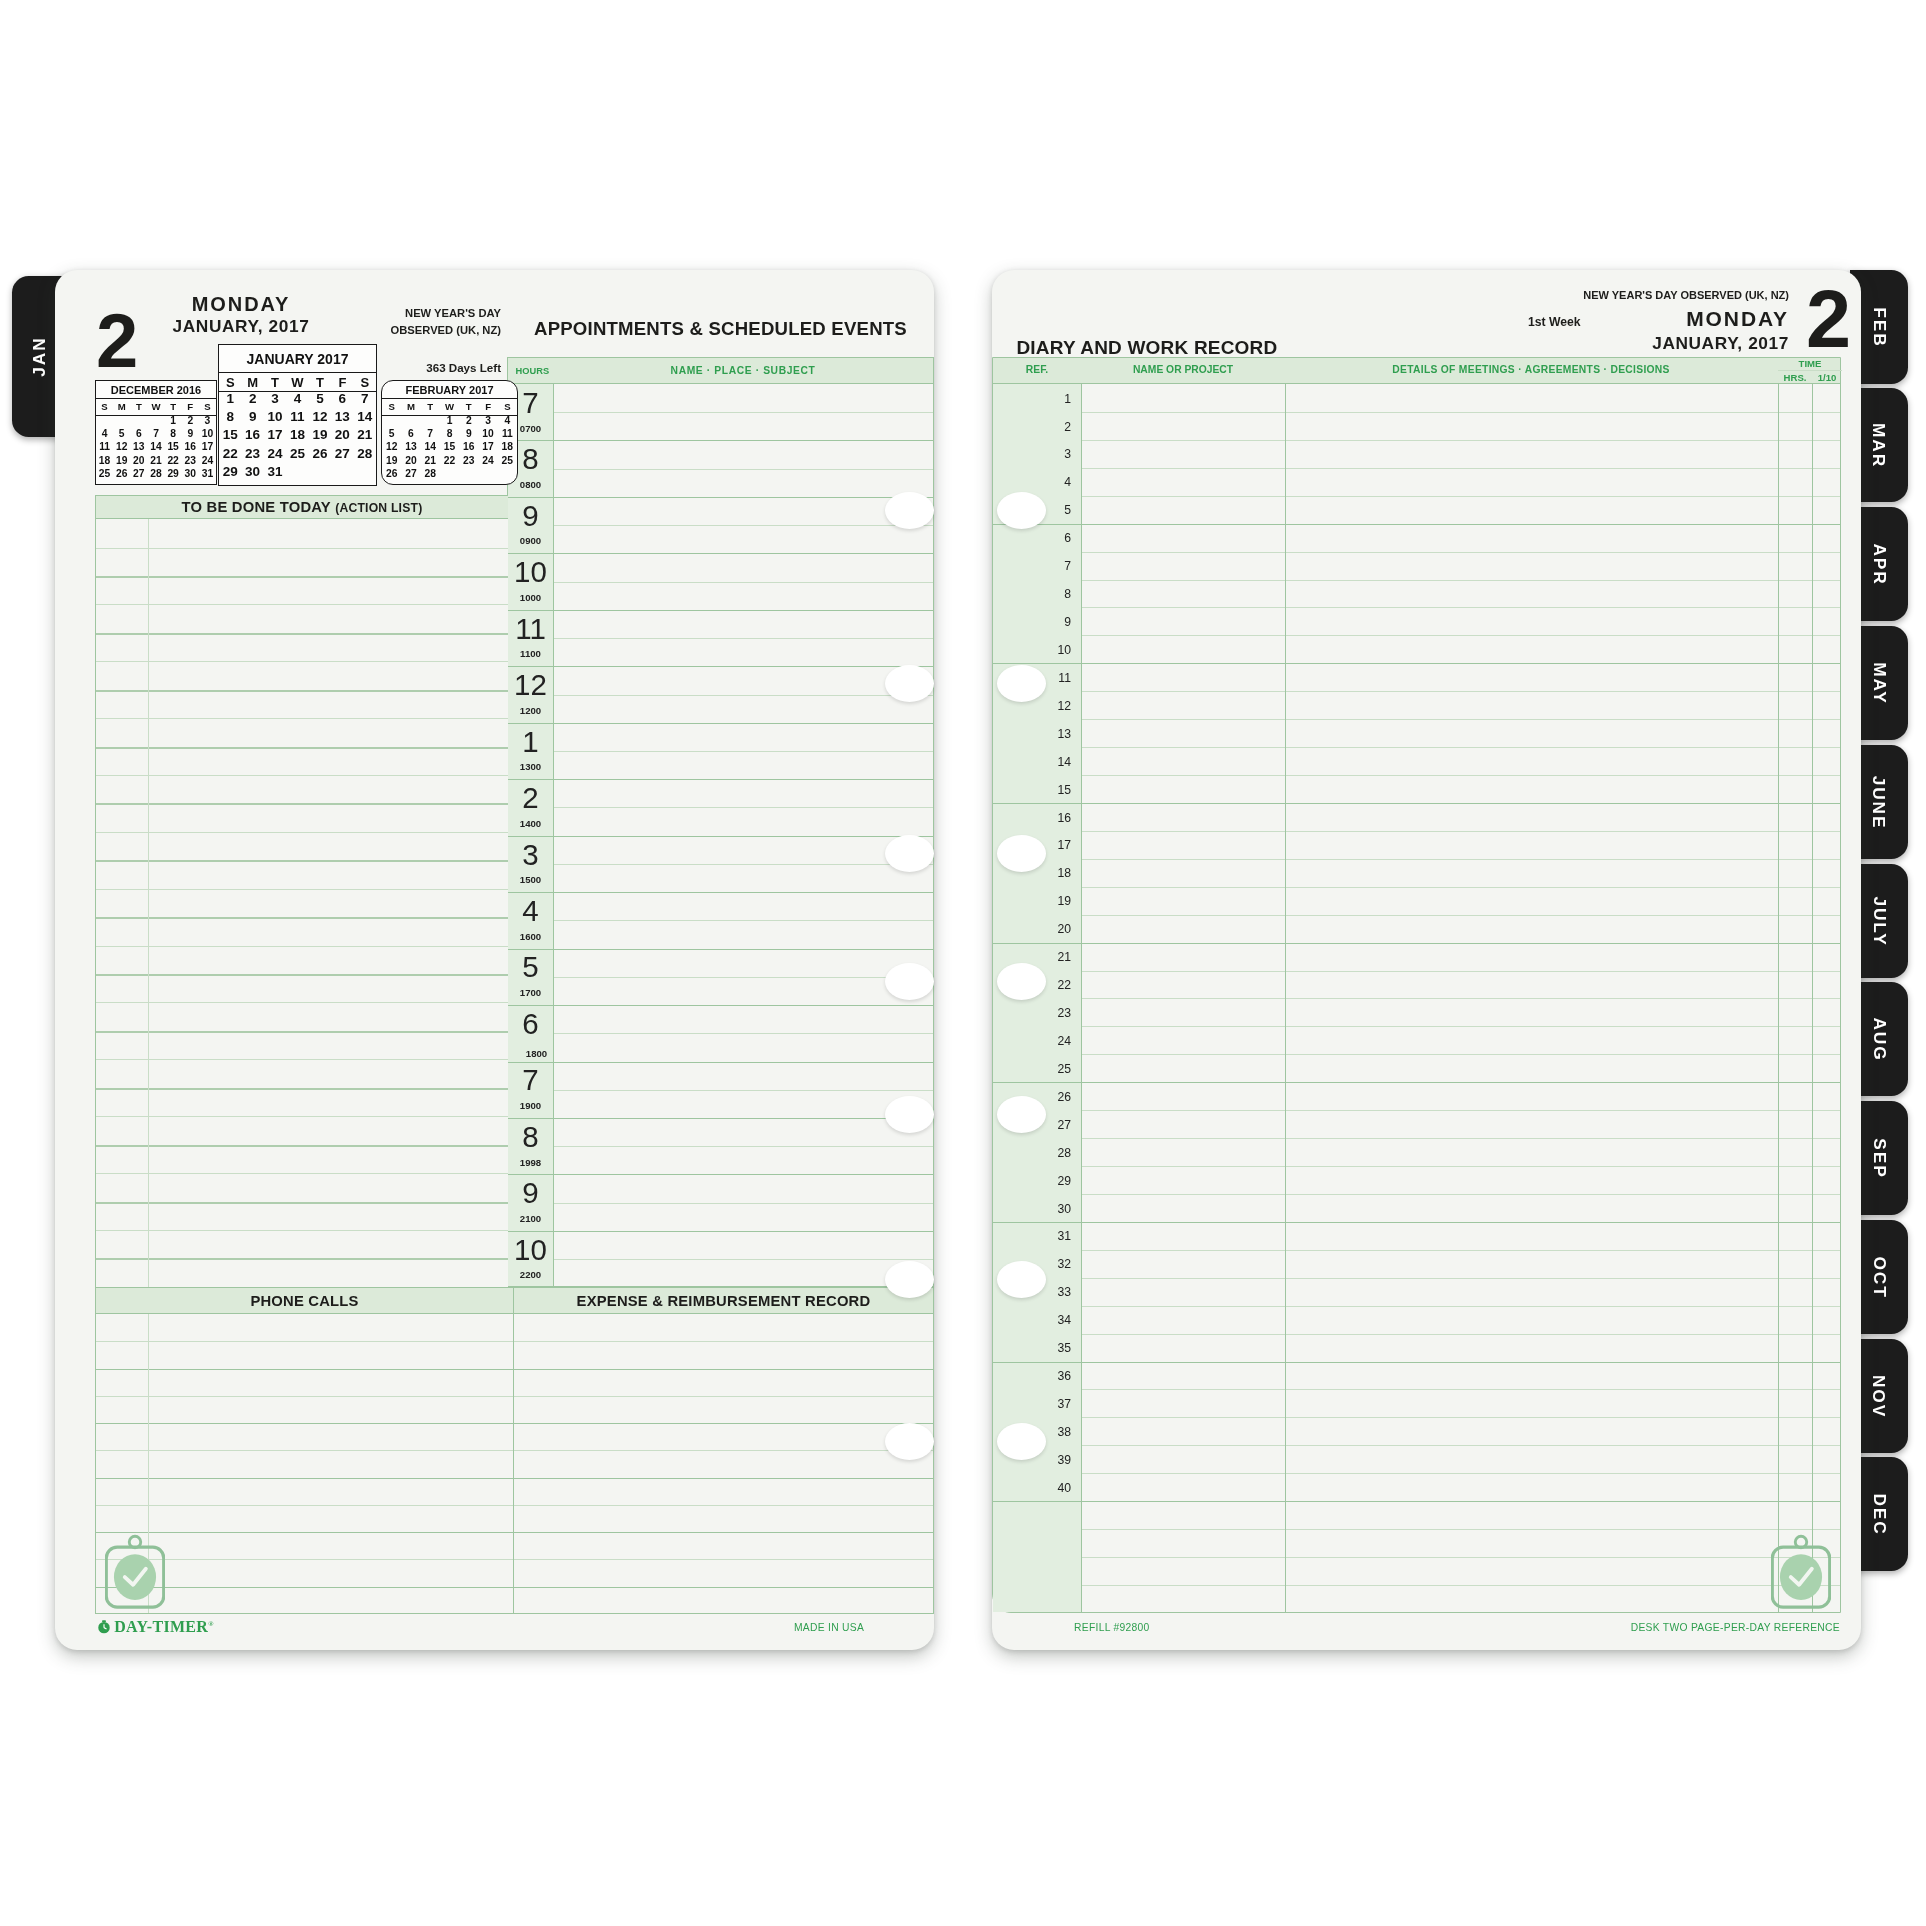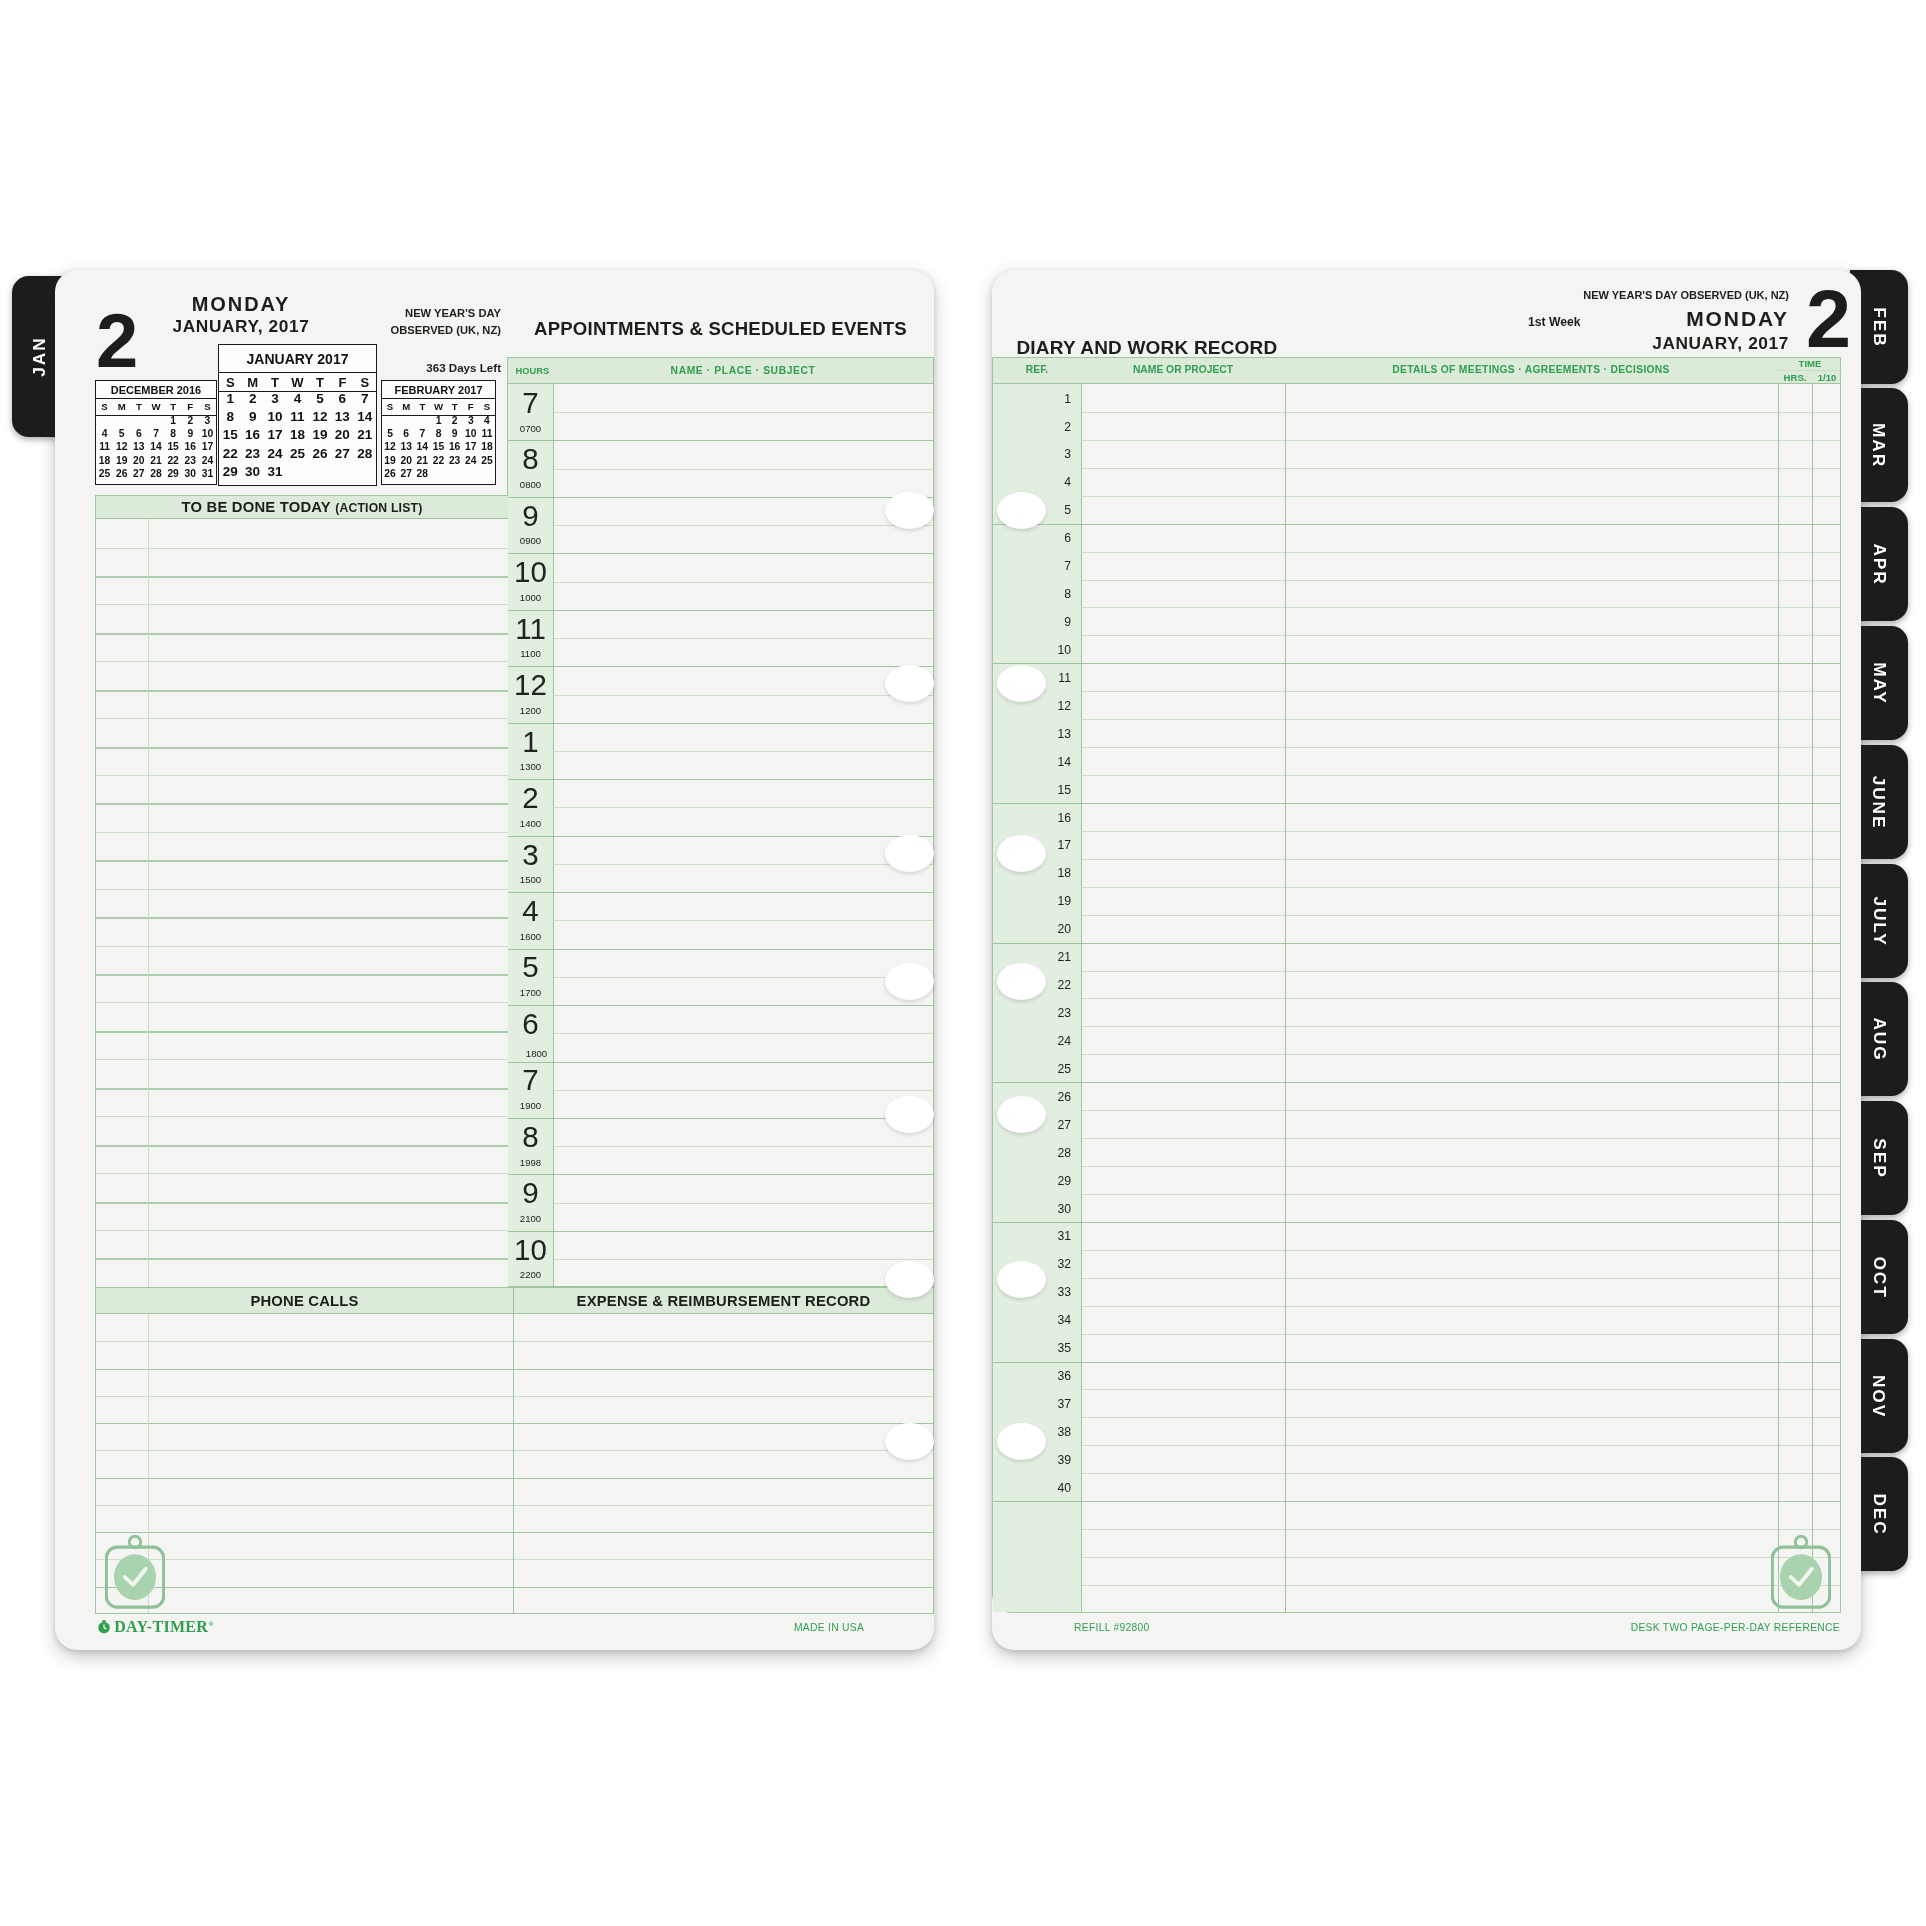--- a/index.html
+++ b/index.html
@@ -24,21 +24,21 @@
   .bar-title{font-weight:bold;font-size:14.8px;letter-spacing:0.2px;color:var(--black);}
   .grid-box{position:absolute;border:1.3px solid var(--line_strong);background:var(--page_bg);}
   .tint{position:absolute;background:var(--tint);}
   .hline{position:absolute;height:1.3px;background:var(--line_strong);}
   .hline.light{height:1px;background:var(--line_light);}
   .vline{position:absolute;width:1.3px;background:var(--line_strong);}
   .green-label{color:var(--green_text);font-weight:bold;}
   .hole{position:absolute;width:49px;height:37px;background:#fff;border-radius:50%;
         box-shadow:0 1.9px 3.9px rgba(0,0,0,.13);z-index:6;}
   .hour-num{position:absolute;font-size:29.5px;color:#222;text-align:center;line-height:1;}
-  .hour-time{position:absolute;font-size:9.6px;color:#222;text-align:center;font-weight:normal;}
+  .hour-time{position:absolute;font-size:9.6px;color:#222;text-align:center;font-weight:bold;}
   .row-target{position:absolute;z-index:3;}
   .diary-num{position:absolute;font-size:12.2px;color:#222;text-align:right;z-index:2;}
   
   .cal{position:absolute;background:#fdfdfc;border:1.3px solid #1a1a1a;z-index:3;}
   .cal .cal-title{border-bottom:1.3px solid #1a1a1a;display:flex;align-items:center;justify-content:center;
        font-weight:bold;color:#111;}
   .cal .cal-dow{border-bottom:1.3px solid #1a1a1a;display:grid;grid-template-columns:repeat(7,1fr);
        align-items:center;font-weight:bold;color:#111;}
   .cal .cal-grid{display:grid;grid-template-columns:repeat(7,1fr);grid-auto-rows:1fr;font-weight:bold;color:#111;}
   .cal .cal-dow span,.cal .cal-grid span{text-align:center;line-height:1;}
@@ -198,21 +198,21 @@
           <span>28</span>
           <span>29</span>
           <span>30</span>
           <span>31</span>
           <span></span>
           <span></span>
           <span></span>
           <span></span>
         </div>
       </div>
-    <div class="cal cal-small" id="cal2" style="left:326px;top:110px;width:115px;height:105px;">
+    <div class="cal cal-small" id="cal2" style="left:326px;top:110px;width:137px;height:105px;border-radius:12px;">
         <div class="cal-title">FEBRUARY 2017</div>
         <div class="cal-dow">
           <span>S</span>
           <span>M</span>
           <span>T</span>
           <span>W</span>
           <span>T</span>
           <span>F</span>
           <span>S</span>
         </div>

